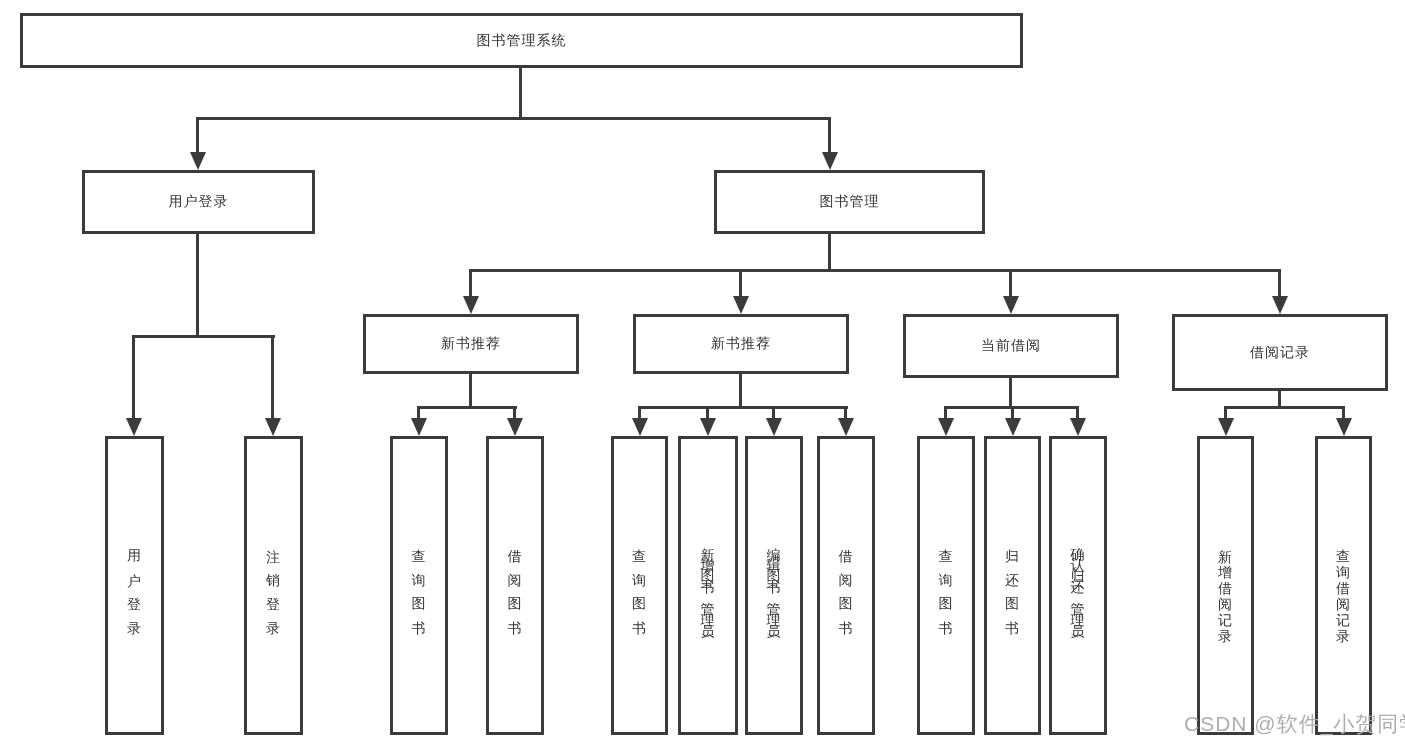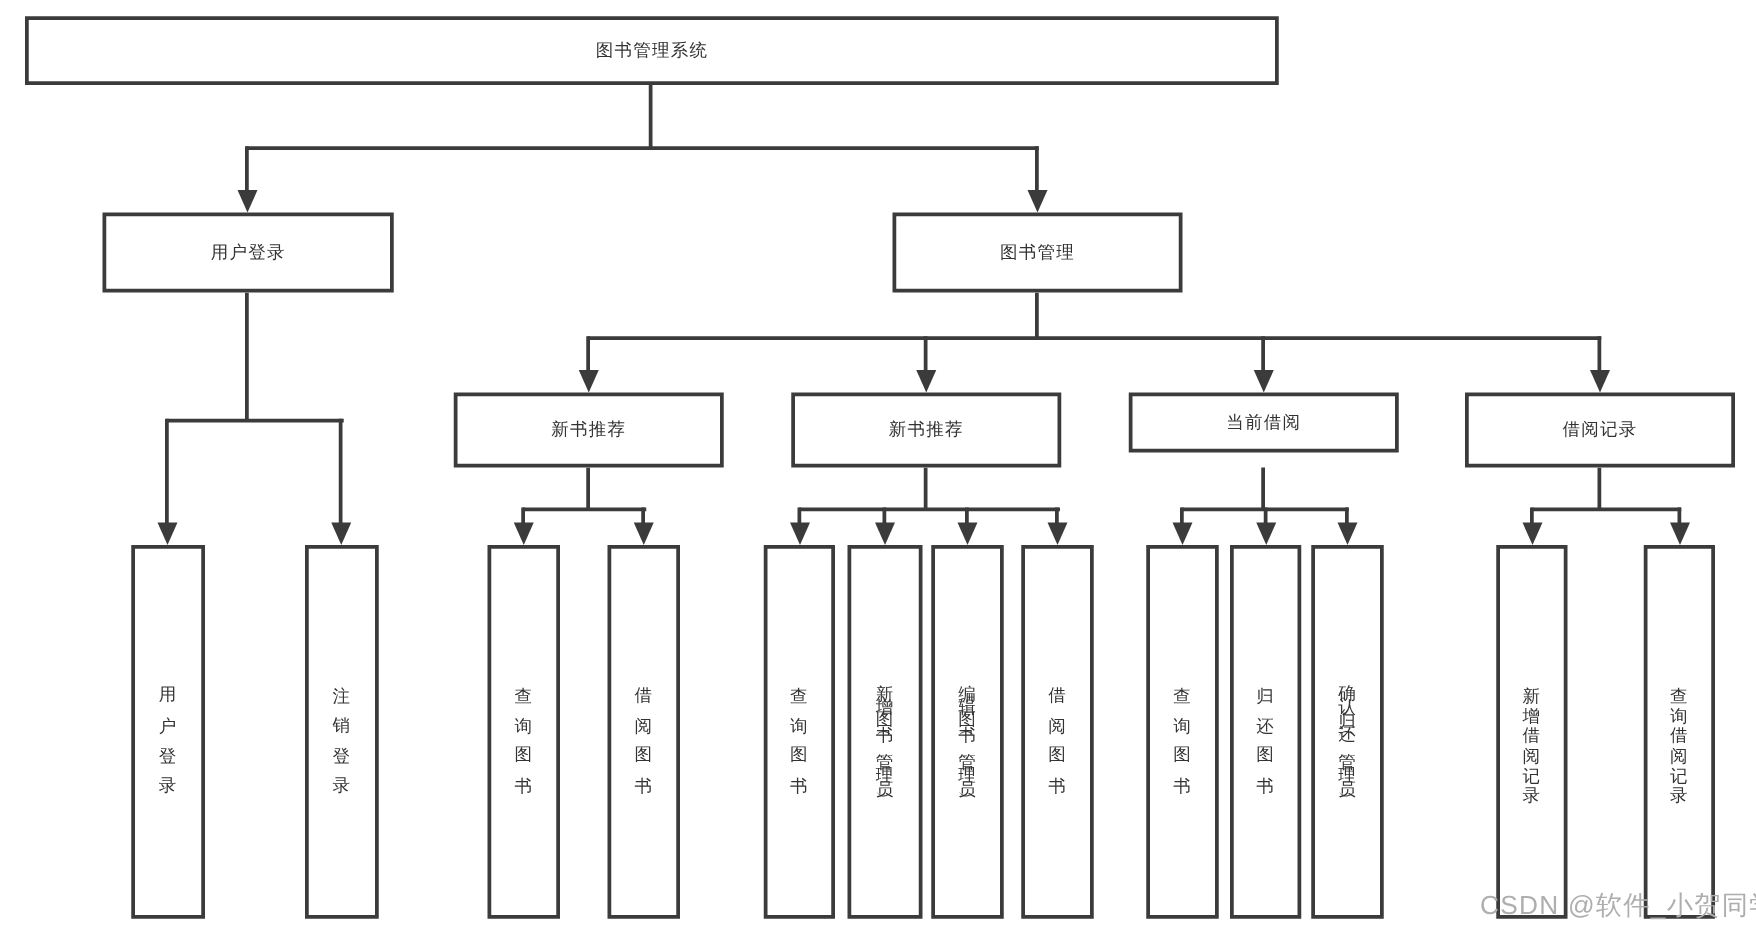--- a/index.html
+++ b/index.html
@@ -115,34 +115,34 @@
   <div class="v" style="left:1342px;top:406px;height:14px;"></div>
   <div class="ah" style="left:1336px;top:418px;"></div>
 
   <div class="box" style="left:20px;top:13px;width:1003px;height:55px;">
     <span>图书管理系统</span>
   </div>
 
   <div class="box" style="left:82px;top:170px;width:233px;height:64px;">
     <span>用户登录</span>
   </div>
-  <div class="box" style="left:714px;top:170px;width:232px;height:64px;">
+  <div class="box" style="left:714px;top:170px;width:271px;height:64px;">
     <span>图书管理</span>
   </div>
 
   <div class="box" style="left:363px;top:314px;width:216px;height:60px;">
     <span>新书推荐</span>
   </div>
   <div class="box" style="left:633px;top:314px;width:216px;height:60px;">
     <span>新书推荐</span>
   </div>
-  <div class="box" style="left:903px;top:314px;width:216px;height:48px;">
+  <div class="box" style="left:903px;top:314px;width:216px;height:64px;">
     <span>当前借阅</span>
   </div>
-  <div class="box" style="left:1172px;top:314px;width:216px;height:60px;">
+  <div class="box" style="left:1172px;top:314px;width:216px;height:77px;">
     <span>借阅记录</span>
   </div>
 
   <div class="box leaf" style="left:105px;top:436px;width:59px;height:299px;">
     <span class="leaf-label" style="letter-spacing: 24px;">用户登录</span>
   </div>
   <div class="box leaf" style="left:244px;top:436px;width:59px;height:299px;">
     <span class="leaf-label" style="letter-spacing: 24px;">注销登录</span>
   </div>
 

